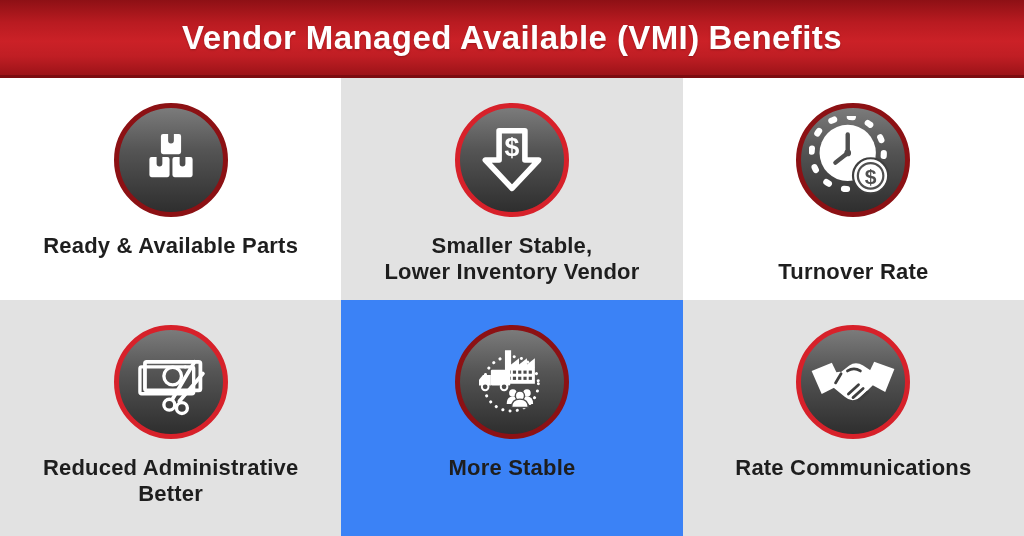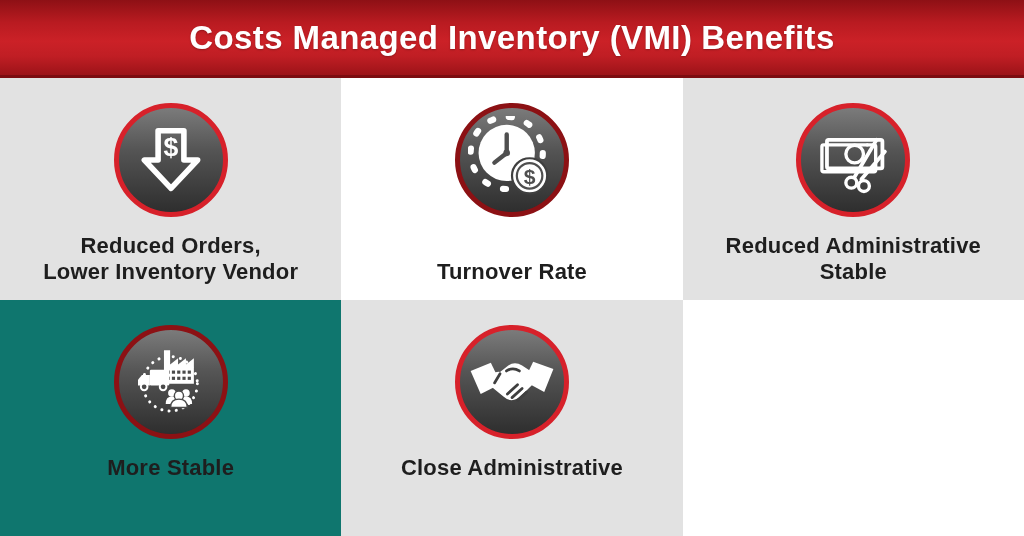--- a/index.html
+++ b/index.html
@@ -42,34 +42,49 @@
   }
   svg{display:block;}
   svg text{font-family:"Liberation Sans",sans-serif;font-weight:bold;}
 </style>
 </head>
 <body>
 
 <div class="poster">
 
   <header class="banner">
-    <h1><span>Costs Managed Inventory (VMI)</span><span class="em">Benefits</span></h1>
+    <h1><span>Vendor Managed Available (VMI)</span><span class="em">Benefits</span></h1>
   </header>
 
   <main class="grid">
 
+    <section class="cell" style="background: rgb(255, 255, 255);">
+      <div class="icon-circle" style="border-color: rgb(140, 17, 20);">
+        <svg width="72" height="72" viewBox="0 0 100 100">
+          <g fill="#ffffff" fill-rule="evenodd">
+            <path d="M39,14 h22 a3,3 0 0 1 3,3 v22 a3,3 0 0 1 -3,3 h-22 a3,3 0 0 1 -3,-3 v-22 a3,3 0 0 1 3,-3 Z
+                     M46,14 v9 a4,4 0 0 0 8,0 v-9 Z"></path>
+            <path d="M23,46 h22 a3,3 0 0 1 3,3 v22 a3,3 0 0 1 -3,3 h-22 a3,3 0 0 1 -3,-3 v-22 a3,3 0 0 1 3,-3 Z
+                     M30,46 v9 a4,4 0 0 0 8,0 v-9 Z"></path>
+            <path d="M55,46 h22 a3,3 0 0 1 3,3 v22 a3,3 0 0 1 -3,3 h-22 a3,3 0 0 1 -3,-3 v-22 a3,3 0 0 1 3,-3 Z
+                     M62,46 v9 a4,4 0 0 0 8,0 v-9 Z"></path>
+          </g>
+        </svg>
+      </div>
+      <p class="label"><span>Ready &amp; Available Parts</span></p>
+    </section>
 
     <section class="cell" style="background: rgb(226, 226, 226);">
       <div class="icon-circle" style="border-color: rgb(215, 33, 42);">
         <svg width="86" height="86" viewBox="0 0 100 100">
           <path d="M35,16 H65 V50 H81 L50,83 L19,50 H35 Z" fill="none" stroke="#ffffff" stroke-width="6.5" stroke-linejoin="round"></path>
           <text x="50" y="45" font-size="31" fill="#ffffff" text-anchor="middle">$</text>
         </svg>
       </div>
-      <p class="label"><span>Reduced Orders,</span><br><span>Lower Inventory Vendor</span></p>
+      <p class="label"><span>Smaller Stable,</span><br><span>Lower Inventory Vendor</span></p>
     </section>
 
     <section class="cell" style="background: rgb(255, 255, 255);">
       <div class="icon-circle" style="border-color: rgb(140, 17, 20);">
         <svg width="88" height="88" viewBox="0 0 100 100">
           <circle cx="44" cy="42" r="41" fill="none" stroke="#ffffff" stroke-width="7" stroke-dasharray="3.5 18.2" stroke-linecap="round"></circle>
           <circle cx="44" cy="42" r="32" fill="#ffffff"></circle>
           <g stroke="#4f4f4f" stroke-width="5" stroke-linecap="round">
             <line x1="44" y1="42" x2="44" y2="21"></line>
             <line x1="44" y1="42" x2="30" y2="53"></line>
@@ -95,24 +110,24 @@
             <circle cx="66" cy="46" r="1.8"></circle>
           </g>
           <g stroke="#ffffff" stroke-width="4.5" stroke-linecap="round" fill="none">
             <line x1="78" y1="26" x2="52" y2="70"></line>
             <line x1="88" y1="40" x2="60" y2="73"></line>
             <circle cx="48" cy="77" r="6.5" stroke-width="4"></circle>
             <circle cx="63" cy="81" r="6.5" stroke-width="4"></circle>
           </g>
         </svg>
       </div>
-      <p class="label"><span>Reduced Administrative</span><br><span>Stable</span></p>
+      <p class="label"><span>Reduced Administrative</span><br><span>Better</span></p>
     </section>
 
-    <section class="cell" style="background: #0f766e;">
+    <section class="cell" style="background: #3b82f6;">
       <div class="icon-circle" style="border-color: rgb(140, 17, 20);">
         <svg width="88" height="88" viewBox="0 0 100 100">
           <circle cx="49" cy="52" r="31" fill="none" stroke="#ffffff" stroke-width="3.4" stroke-dasharray="0.1 8.2" stroke-linecap="round"></circle>
           <path d="M42,52 L42,14 L49,14 L49,30 L58,23 L58,30 L67,23 L67,30 L76,23 L76,52 Z" fill="#ffffff"></path>
           <g fill="#4a4a4a">
             <rect x="45" y="37" width="3.6" height="3.6"></rect>
               <rect x="51" y="37" width="3.6" height="3.6"></rect>
             <rect x="57" y="37" width="3.6" height="3.6"></rect>
               <rect x="63" y="37" width="3.6" height="3.6"></rect>
             <rect x="69" y="37" width="3.6" height="3.6"></rect>
@@ -149,17 +164,17 @@
           <path d="M27,48 Q28,38 37,39 L46,32 Q53,27 61,32 L73,40 Q79,45 74,51 L60,65 Q50,74 41,66 L30,57 Q25,53 27,48 Z" fill="#ffffff"></path>
           <g stroke="#3f3f3f" stroke-width="3" stroke-linecap="round" fill="none">
             <path d="M44,38 Q51,33.5 58,38"></path>
             <path d="M37,41 L31,51"></path>
             <path d="M45,63 L56,53"></path>
             <path d="M50,67 L61,57"></path>
             <path d="M56,70 L66,61"></path>
           </g>
         </svg>
       </div>
-      <p class="label"><span>Close Administrative</span><br></p>
+      <p class="label"><span>Rate Communications</span><br></p>
     </section>
 
   </main>
 </div>
 
 </body></html>

